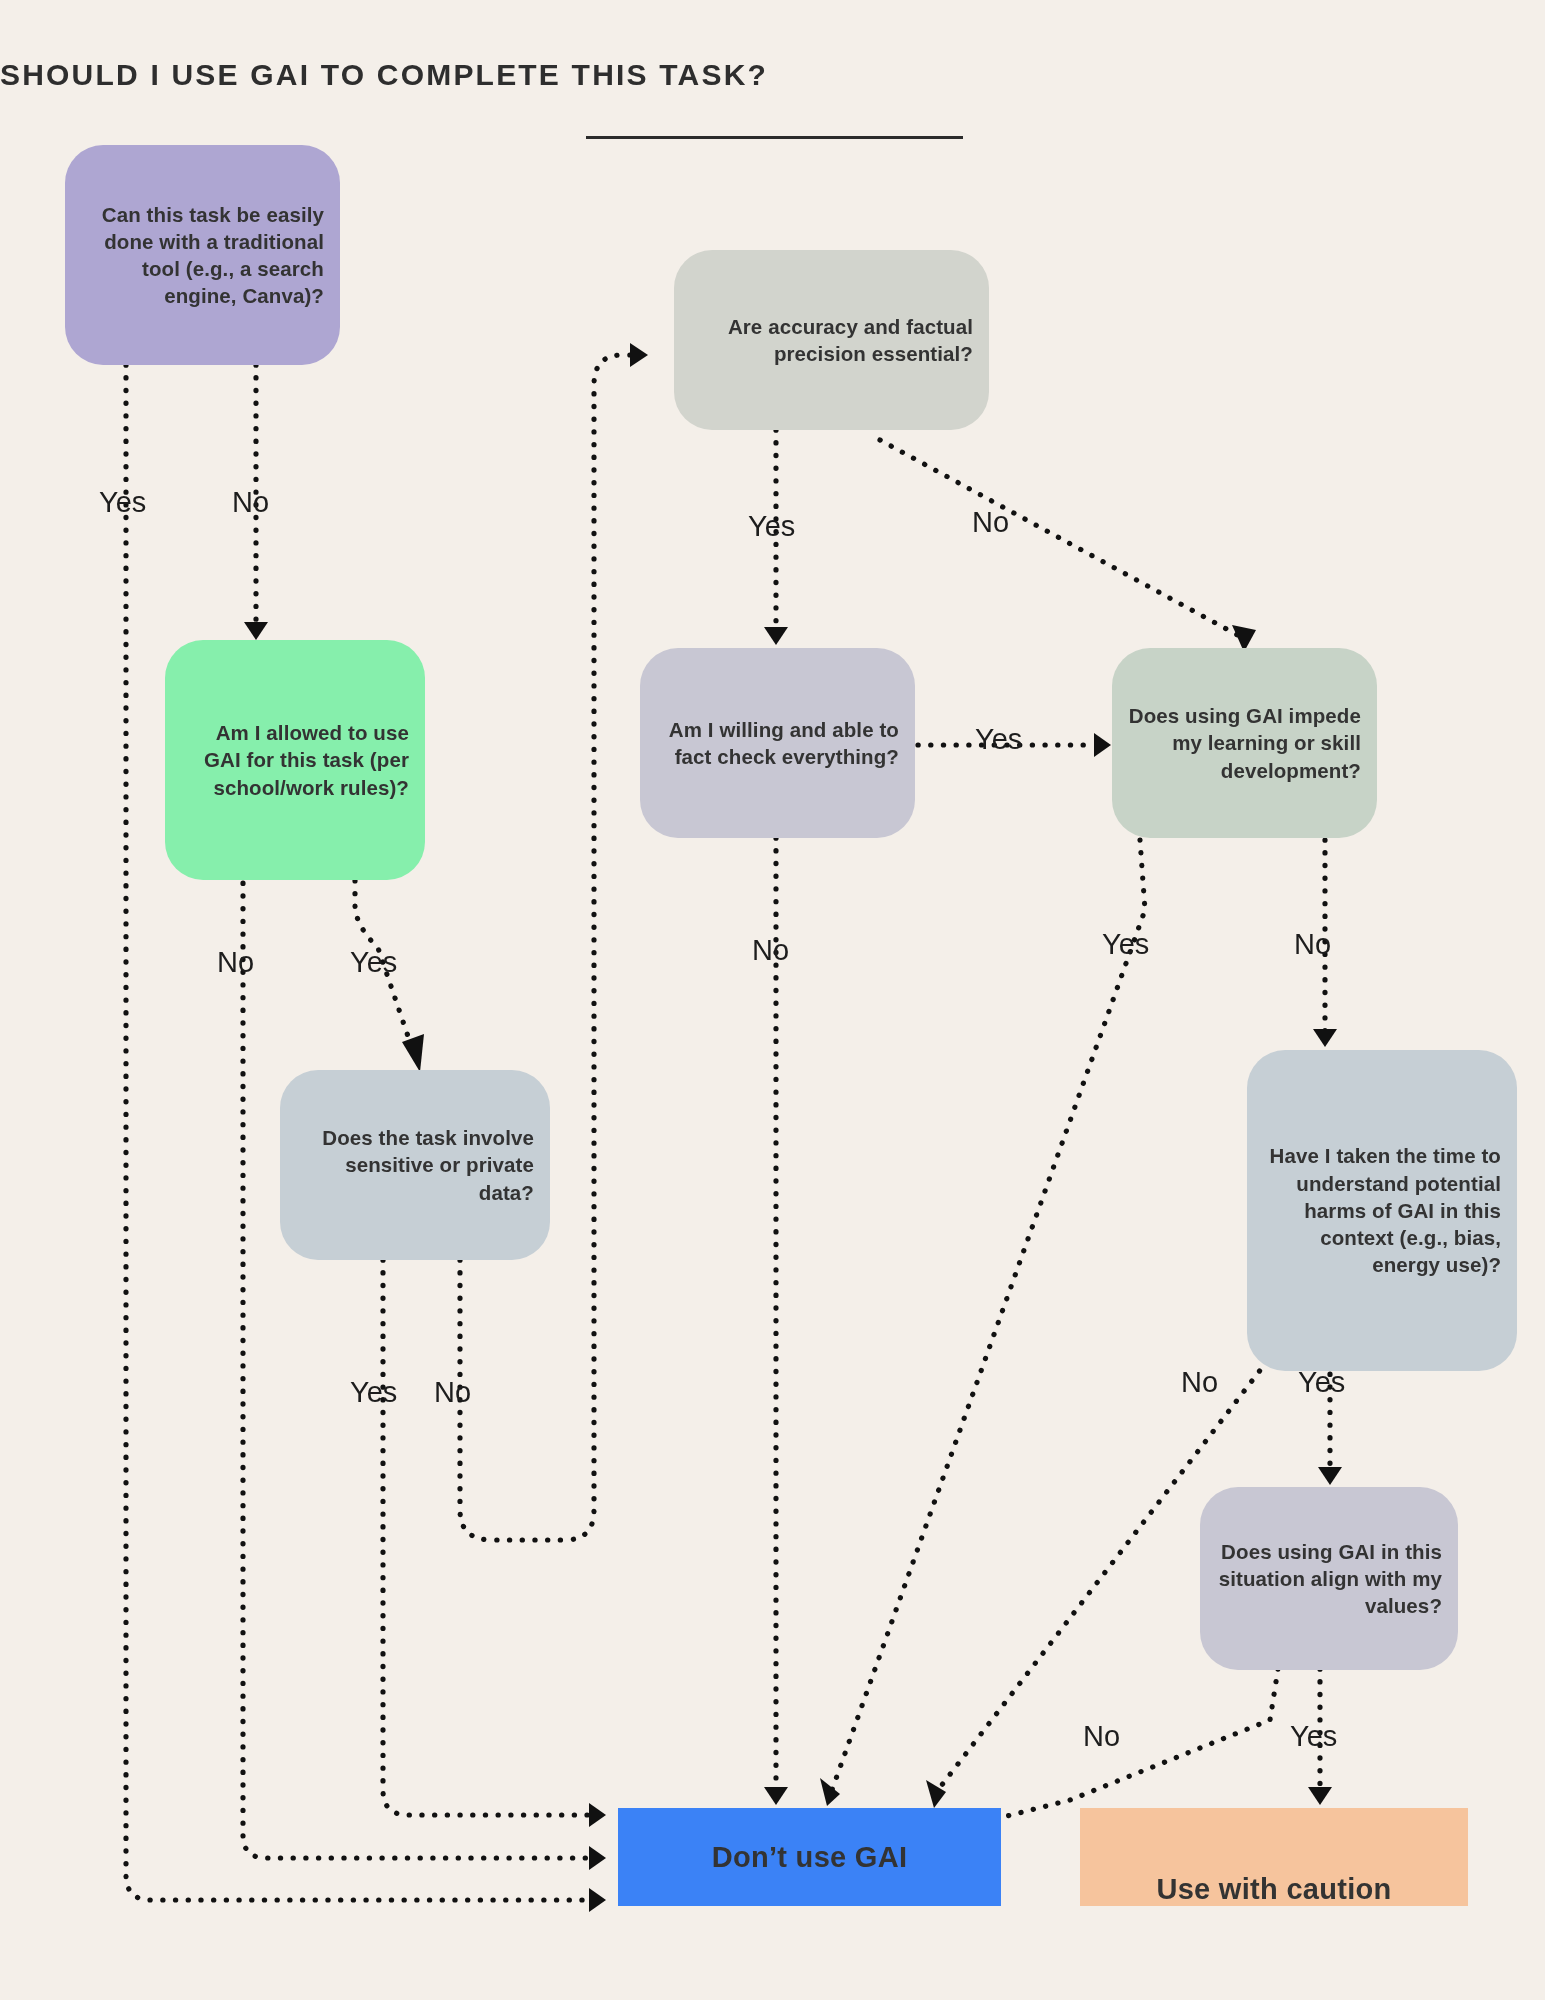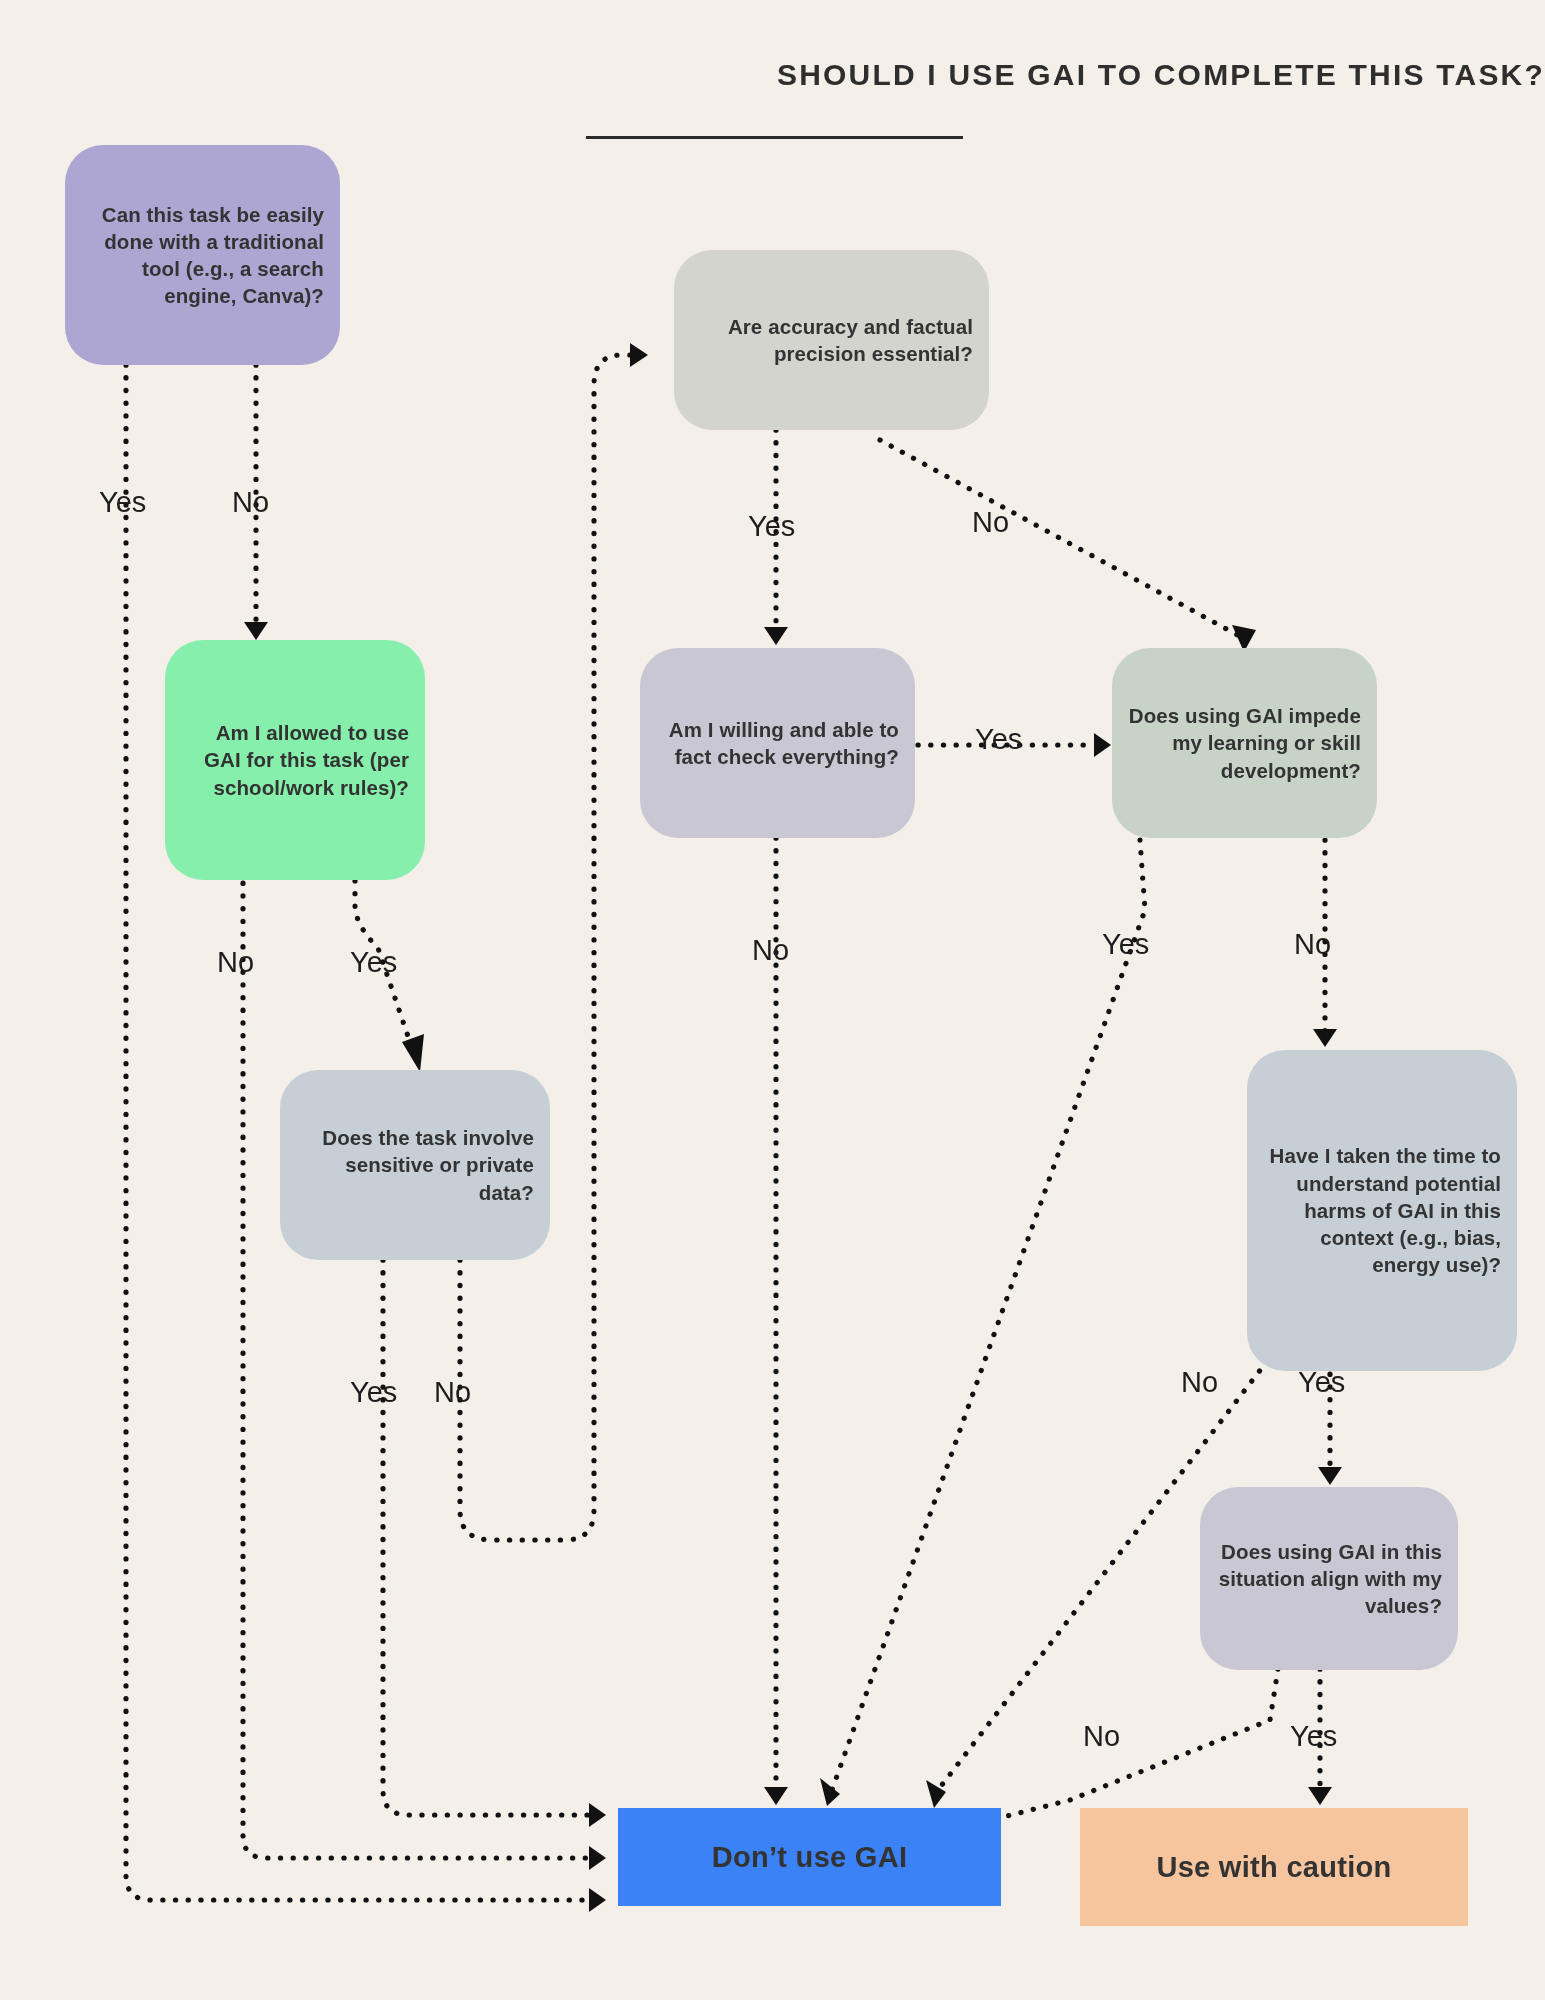--- a/index.html
+++ b/index.html
@@ -9,21 +9,21 @@
     font-family:"Liberation Sans", sans-serif;
     position:relative;
     overflow:hidden;
   }
   #stage{position:absolute;inset:0;}
 
   
   .title{
     position:absolute;
     left:0;right:0;top:58px;
-    text-align:right;
+    text-align:left;
     font-size:30px;
     font-weight:bold;
     letter-spacing:2.2px;
     color:#2e2e2e;
     font-family:"Liberation Sans", sans-serif;
   }
   .title-rule{
     position:absolute;
     left:586px;top:136px;
     width:377px;height:0;
@@ -175,21 +175,21 @@
   </div>
 
   <div class="node" style="left:1200px;top:1487px;width:258px;height:183px;background:#C8C7D3;">
     <span>Does using GAI in this situation align with my values?</span>
   </div>
 
   <div class="term" style="left:618px;top:1808px;width:383px;height:98px;background:#3b82f6;">
     <span>Don’t use GAI</span>
   </div>
 
-  <div class="term" style="left:1080px;top:1808px;width:388px;height:118px;background:#F6C49D;">
+  <div class="term" style="left:1080px;top:1808px;width:388px;height:98px;background:#F6C49D;align-items:flex-end;">
     <span>Use with caution</span>
   </div>
 
   <div class="elabel" style="left:99px;top:488px;">Yes</div>
   <div class="elabel" style="left:232px;top:488px;">No</div>
 
   <div class="elabel" style="left:217px;top:948px;">No</div>
   <div class="elabel" style="left:350px;top:948px;">Yes</div>
 
   <div class="elabel" style="left:350px;top:1378px;">Yes</div>

